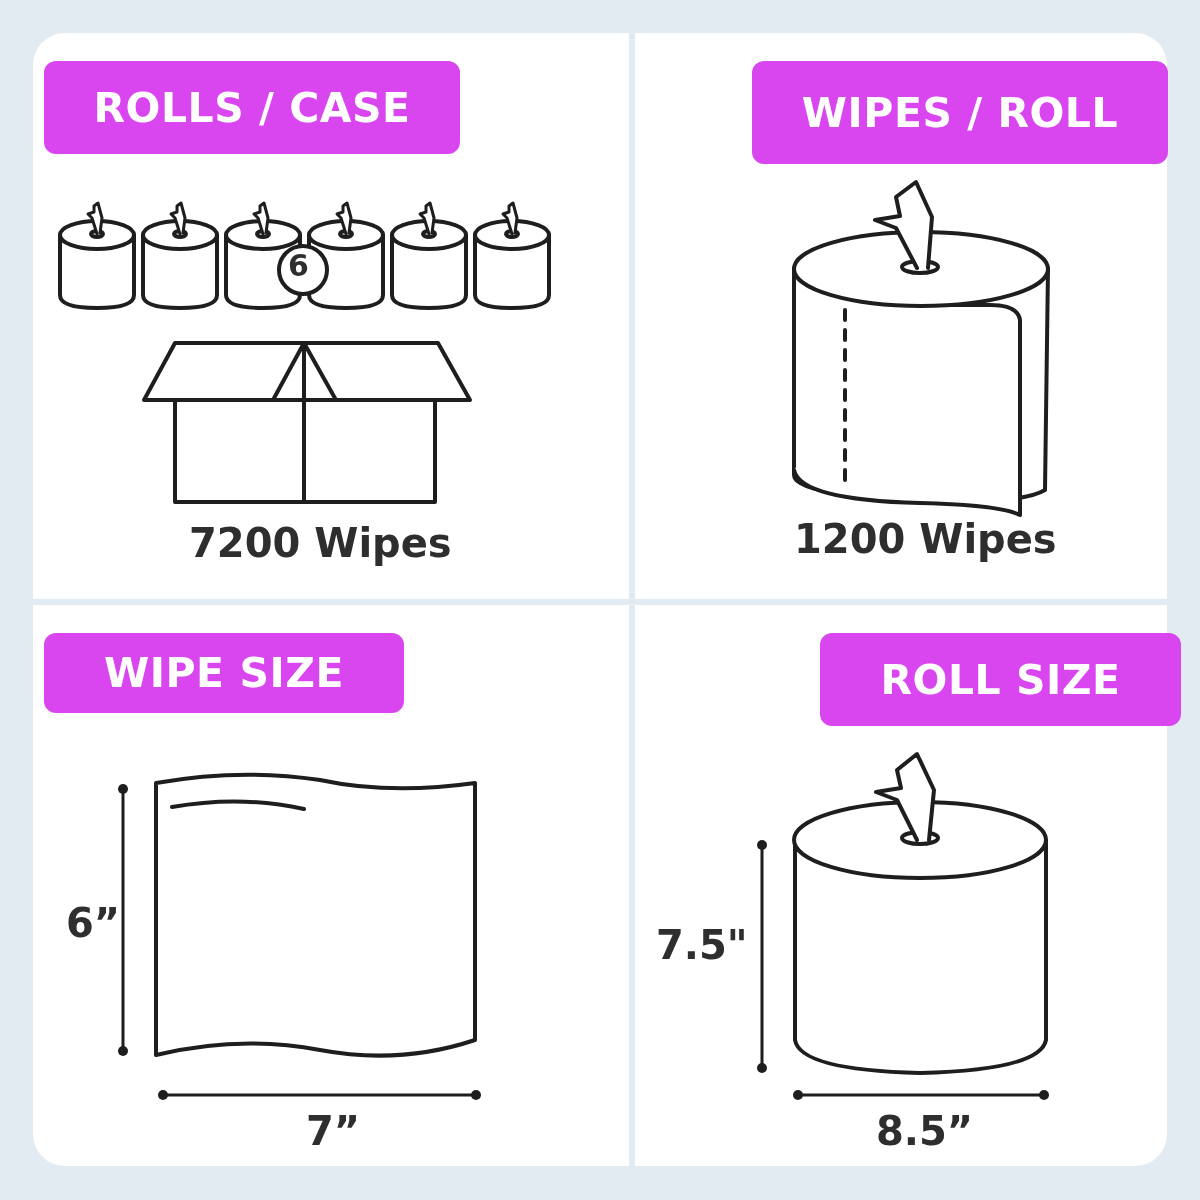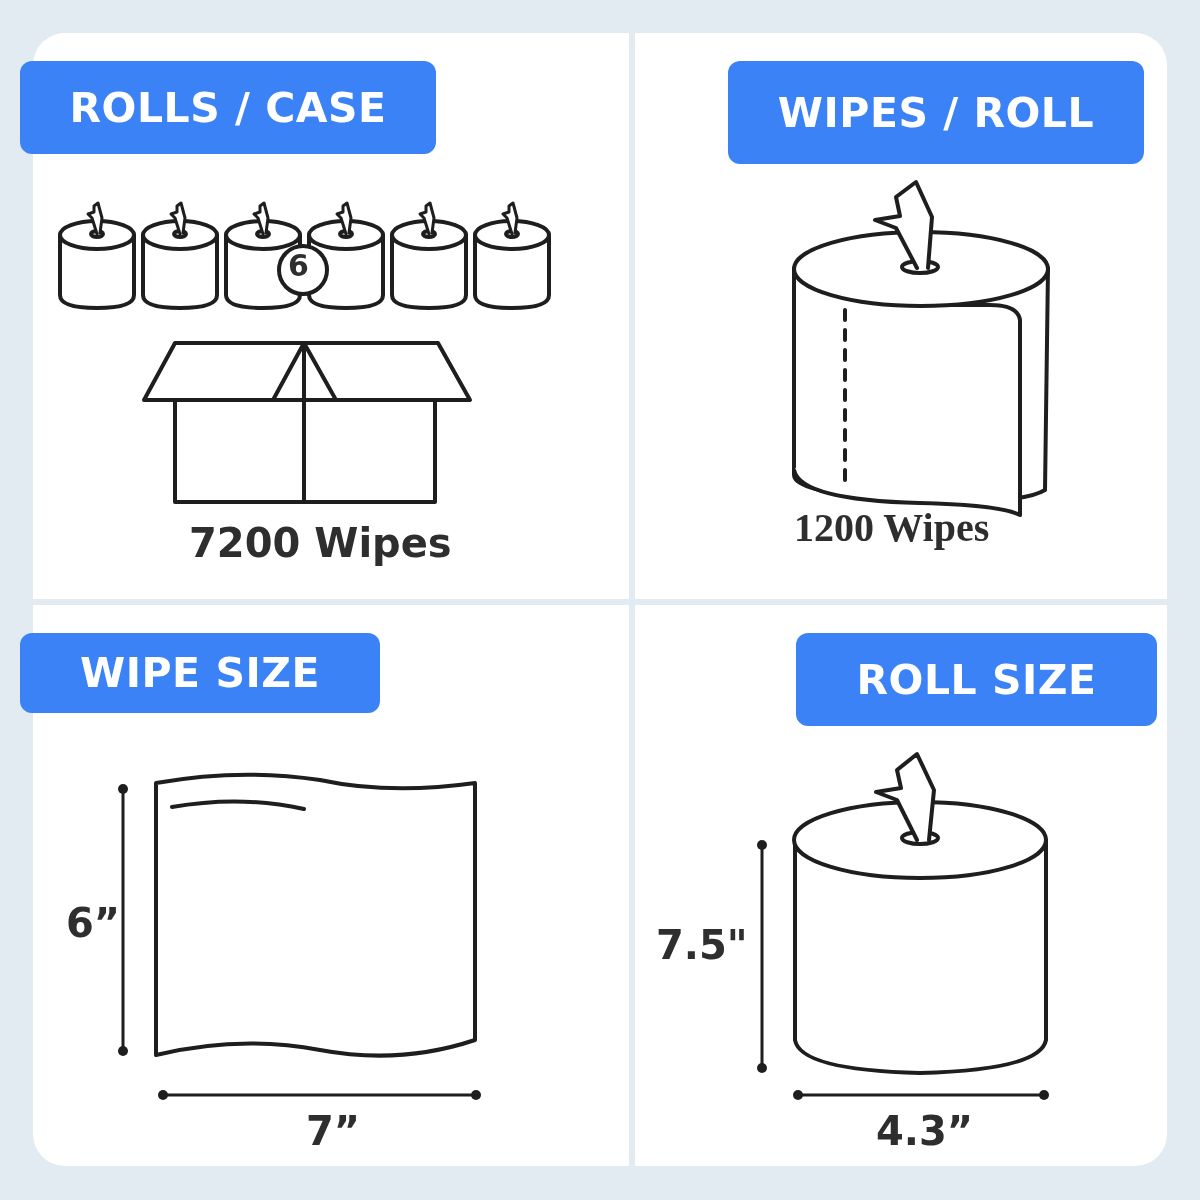--- a/index.html
+++ b/index.html
@@ -1,20 +1,20 @@
 <!DOCTYPE html>
 <html><head>
 <meta charset="utf-8">
 <style>
   html,body{margin:0;padding:0;}
   body{width:1200px;height:1200px;background:#e2eaf2;position:relative;overflow:hidden;font-family:"DejaVu Sans","Liberation Sans",sans-serif;}
   .card{position:absolute;left:33px;top:33px;width:1134px;height:1133px;background:#ffffff;border-radius:32px;overflow:hidden;}
   .vdiv{position:absolute;left:596px;top:0;width:6px;height:100%;background:#e2eaf2;}
   .hdiv{position:absolute;left:0;top:566px;width:100%;height:6px;background:#e2eaf2;}
-  .badge{position:absolute;background:#3b82f6;color:#ffffff;font-weight:bold;font-size:41px;border-radius:12px;display:flex;align-items:center;justify-content:center;letter-spacing:0.5px;}
+  .badge{position:absolute;background:#d946ef;color:#ffffff;font-weight:bold;font-size:41px;border-radius:12px;display:flex;align-items:center;justify-content:center;letter-spacing:0.5px;margin-left:24px;}
   .label{position:absolute;color:#2e2e2e;font-weight:bold;font-size:40px;white-space:nowrap;}
   svg{position:absolute;overflow:visible;}
   .ln{fill:none;stroke:#1e1e1e;stroke-width:4;stroke-linejoin:round;stroke-linecap:round;}
   .lnw{fill:#ffffff;stroke:#1e1e1e;stroke-width:4;stroke-linejoin:round;stroke-linecap:round;}
   .dot{fill:#1e1e1e;}
 </style>
 </head>
 <body>
 
 <div class="card">
@@ -76,21 +76,21 @@
 <div class="badge" style="left:728px;top:61px;width:416px;height:103px;">WIPES / ROLL</div>
 
 <svg style="left:0;top:0;" width="1200" height="600" viewBox="0 0 1200 600">
   <path class="lnw" d="M794,268 L794,475 Q794,495 920,500 Q1020,505 1045,490 L1048,268"></path>
   <path class="lnw" d="M794,470 Q800,500 920,503 Q1000,505 1020,515 L1020,320 Q1018,305 990,305 L920,305"></path>
   <line class="ln" x1="845" y1="310" x2="845" y2="480" stroke-dasharray="10,10"></line>
   <ellipse class="lnw" cx="921" cy="269" rx="127" ry="37"></ellipse>
   <ellipse class="ln" cx="920" cy="267" rx="18" ry="6"></ellipse>
   <path class="lnw" d="M917,268 L896,228 L875,220 L900,216 L896,197 L916,182 L932,217 L928,268"></path>
 </svg>
-<div class="label" style="left:794px;top:504px;font-family:Liberation Serif, serif;">1200 Wipes</div>
+<div class="label" style="left:794px;top:516px;">1200 Wipes</div>
 
 <div class="badge" style="left:20px;top:633px;width:360px;height:80px;">WIPE SIZE</div>
 
 <svg style="left:0;top:0;" width="600" height="1200" viewBox="0 0 600 1200">
   <path class="lnw" d="M156,783 Q240,768 320,780 Q390,795 475,783 L475,1040 Q400,1065 320,1050 Q240,1035 156,1055 Z"></path>
   <path class="ln" d="M172,807 Q240,795 304,809"></path>
   <g>
     <line class="ln" x1="123" y1="789" x2="123" y2="1051" style="stroke-width:3"></line>
     <circle class="dot" cx="123" cy="789" r="5"></circle>
     <circle class="dot" cx="123" cy="1051" r="5"></circle>
@@ -116,13 +116,13 @@
     <circle class="dot" cx="762" cy="845" r="5"></circle>
     <circle class="dot" cx="762" cy="1068" r="5"></circle>
   </g>
   <g>
     <line class="ln" x1="798" y1="1095" x2="1044" y2="1095" style="stroke-width:3"></line>
     <circle class="dot" cx="798" cy="1095" r="5"></circle>
     <circle class="dot" cx="1044" cy="1095" r="5"></circle>
   </g>
 </svg>
 <div class="label" style="left:656px;top:922px;">7.5"</div>
-<div class="label" style="left:876px;top:1108px;">4.3”</div>
+<div class="label" style="left:876px;top:1108px;">8.5”</div>
 
 </body></html>

